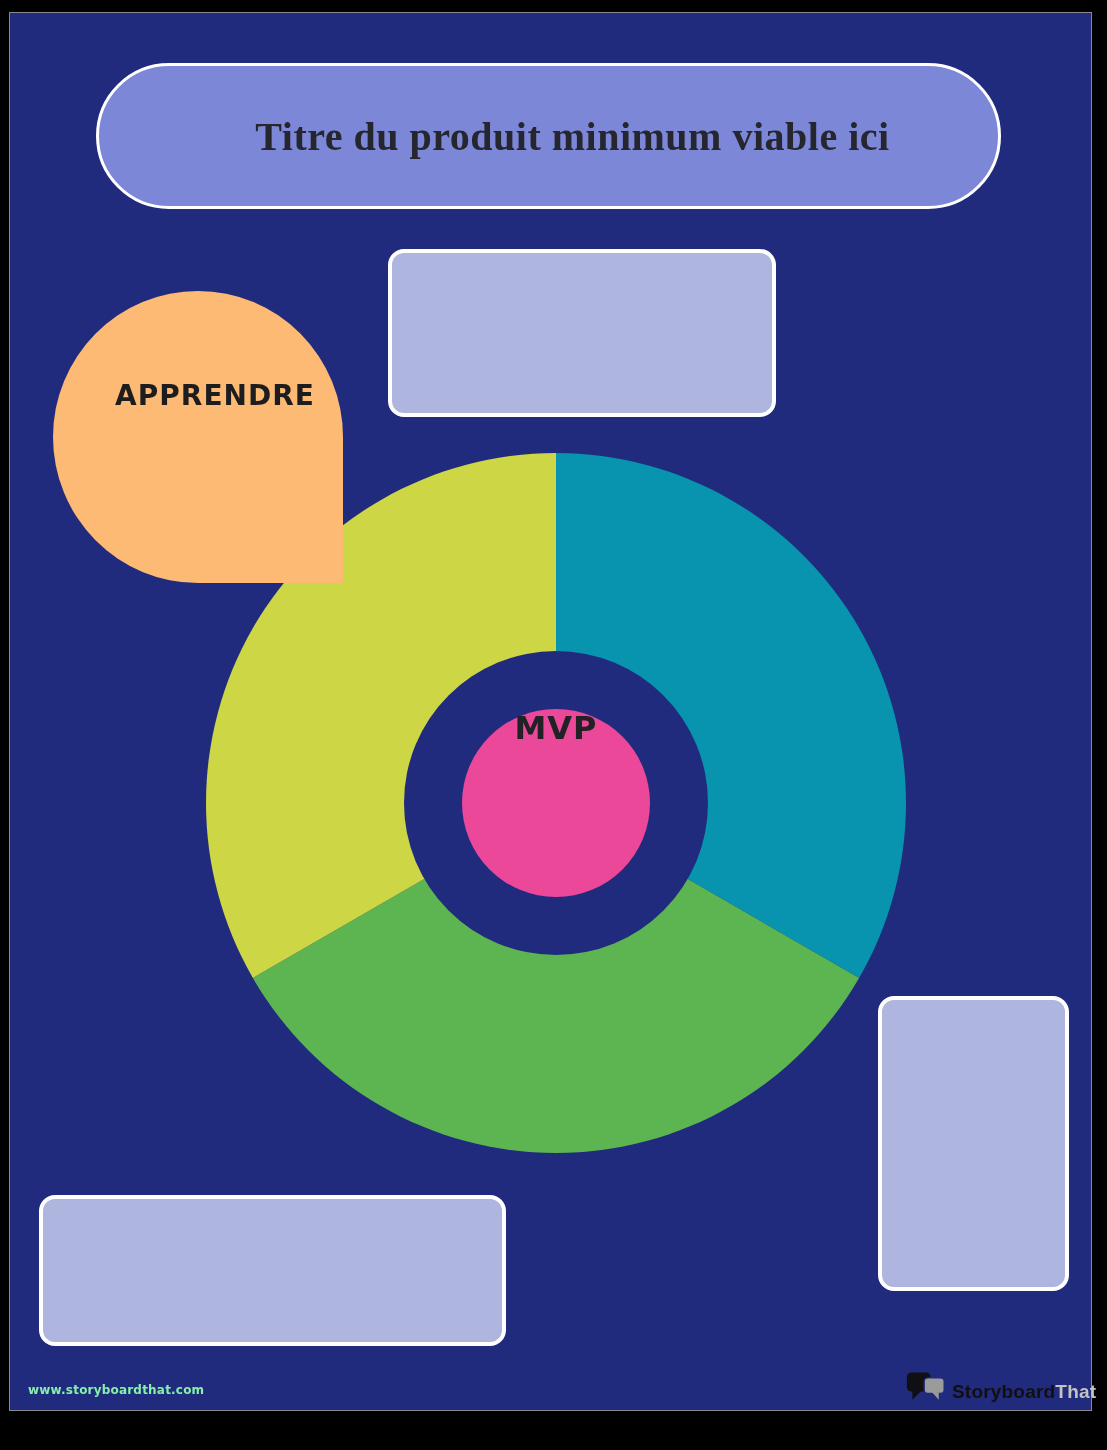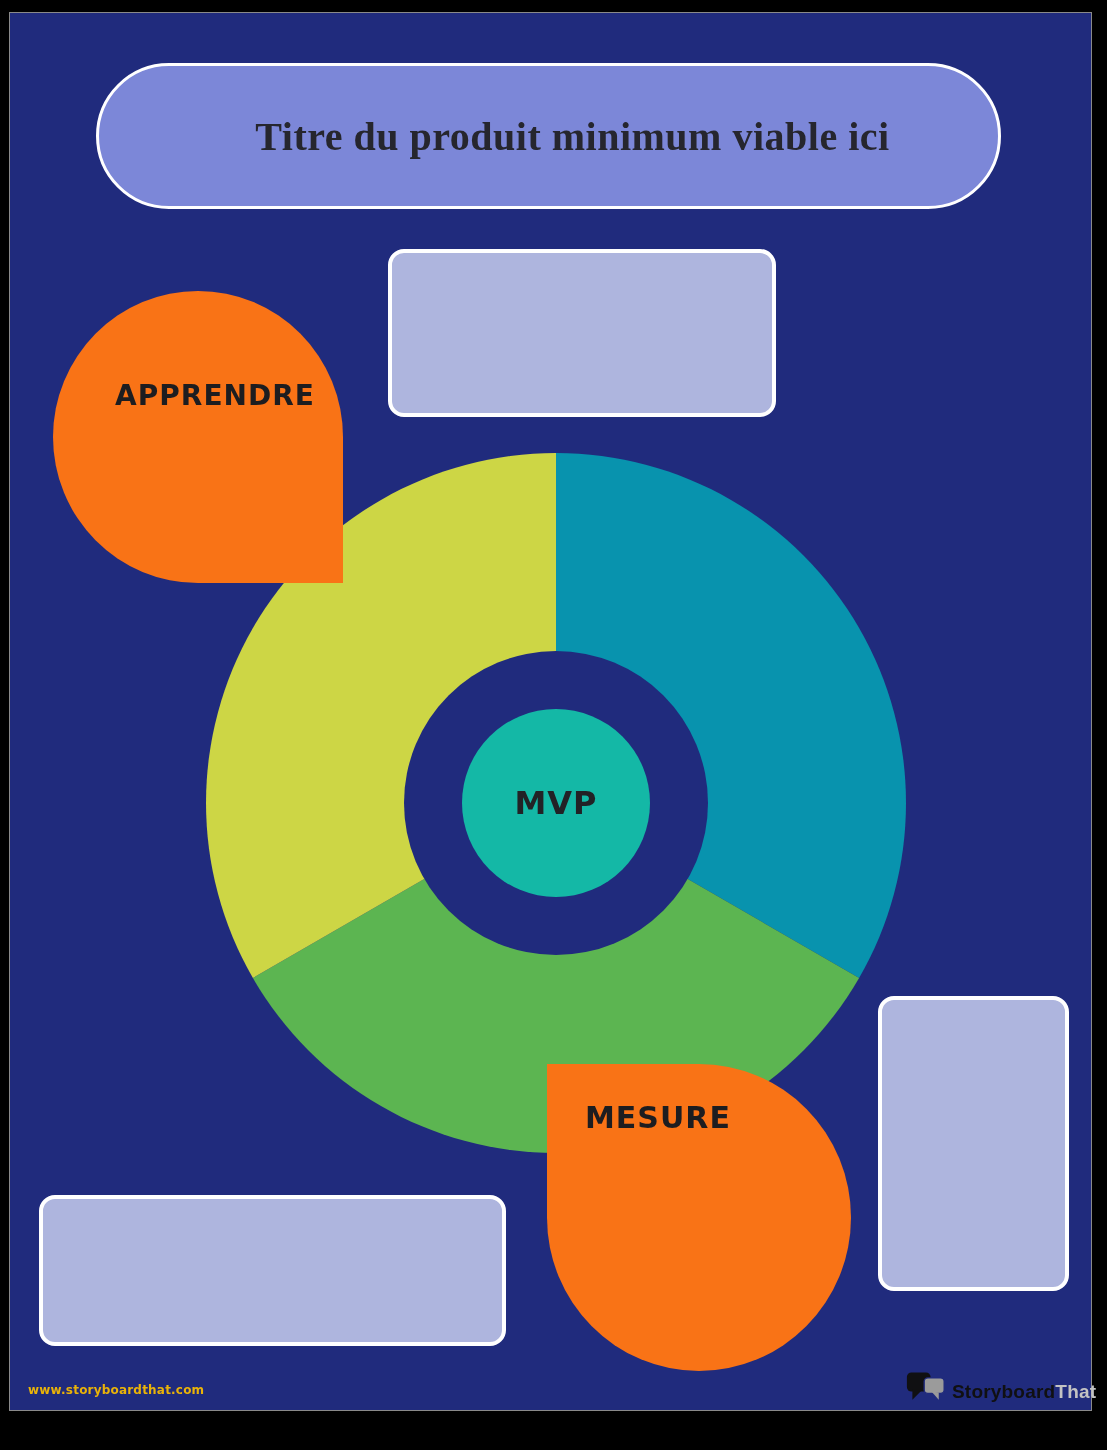--- a/index.html
+++ b/index.html
@@ -29,50 +29,50 @@
   }
   .ph-top    { left: 378px; top: 236px;  width: 388px; height: 168px; }
   .ph-bleft  { left: 29px;  top: 1182px; width: 467px; height: 151px; }
   .ph-bright { left: 868px; top: 983px;  width: 191px; height: 295px; }
 
   
   .donut { position: absolute; left: 196px; top: 440px; width: 700px; height: 700px; }
 
   .mvp-circle {
     position: absolute; left: 452px; top: 696px; width: 188px; height: 188px;
-    background: #14b8a6; border-radius: 50%;
-    display: flex; align-items: center; justify-content: center;
+    background: #ec4899; border-radius: 50%;
+    display: flex; justify-content: center;
   }
   .mvp-circle span {
     font-size: 32px; font-weight: 700; color: #222226; letter-spacing: 1px;
   }
 
   
-  .bubble { position: absolute; background: #f97316; }
+  .bubble { position: absolute; background: #fdba74; }
   .bub-apprendre  { left: 43px;  top: 278px;  width: 290px; height: 292px;
                     border-radius: 50% 50% 0 50%; }
   .bub-construire { left: 754px; top: 360px;  width: 294px; height: 294px;
                     border-radius: 50% 50% 50% 0; }
   .bub-mesure     { left: 537px; top: 1051px; width: 304px; height: 307px;
                     border-radius: 0 50% 50% 50%; }
 
   .bubble-label {
     position: absolute; font-weight: 700; color: #1d1d20; letter-spacing: 1px;
   }
   .lbl-apprendre  { top: 88px; left: 0; right: 0; text-align: center;
                     padding-left: 34px; font-size: 28px; }
   .lbl-construire { top: 80px; left: 50%; transform: translateX(-54%);
                     width: 190px; text-align: center; font-size: 28px;
                     word-break: break-all; line-height: 1.25; }
   .lbl-mesure     { top: 36px; left: 38px; font-size: 30px; }
 
   
   .footer-url {
     position: absolute; left: 18px; top: 1370px;
-    font-size: 12px; font-weight: 700; color: #eab308; letter-spacing: 0.2px;
+    font-size: 12px; font-weight: 700; color: #86efac; letter-spacing: 0.2px;
   }
   .logo {
     position: absolute; left: 896px; top: 1354px; height: 36px;
     display: flex; align-items: flex-end; gap: 6px;
   }
   .logo-text { font-family: "Liberation Sans", sans-serif; font-weight: 700;
                font-size: 19px; letter-spacing: 0.2px; white-space: nowrap; }
   .logo-text .primary   { color: #101012; }
   .logo-text .secondary { color: #c3c3c3; }
 </style>
@@ -98,23 +98,20 @@
 
   <div class="mvp-circle">
     <span>MVP</span>
   </div>
 
   <div class="bubble bub-apprendre">
     <div class="bubble-label lbl-apprendre">APPRENDRE</div>
   </div>
 
 
-  <div class="bubble bub-mesure">
-    <div class="bubble-label lbl-mesure">MESURE</div>
-  </div>
 
   <div class="footer-url">www.storyboardthat.com</div>
 
   <div class="logo">
     <svg width="40" height="32" viewBox="0 0 44 34">
       <rect x="1" y="1" width="26" height="21" rx="5" fill="#101012"></rect>
       <path d="M7 20 L7 31 L18 20 Z" fill="#101012"></path>
       <rect x="20" y="7" width="22" height="17" rx="4" fill="#9b9b9b" stroke="#202b7d" stroke-width="1.5"></rect>
       <path d="M36 23 L36 31 L28 22 Z" fill="#9b9b9b"></path>
     </svg>

